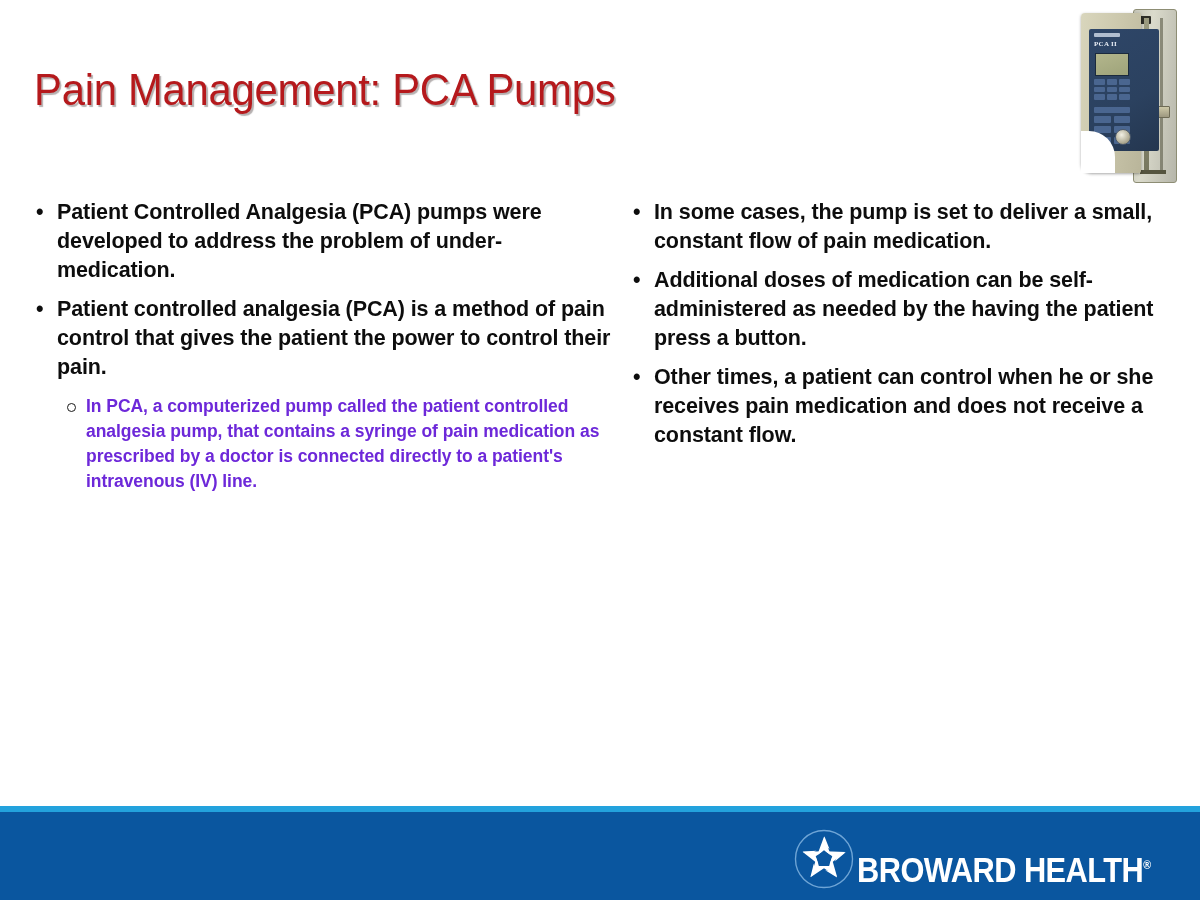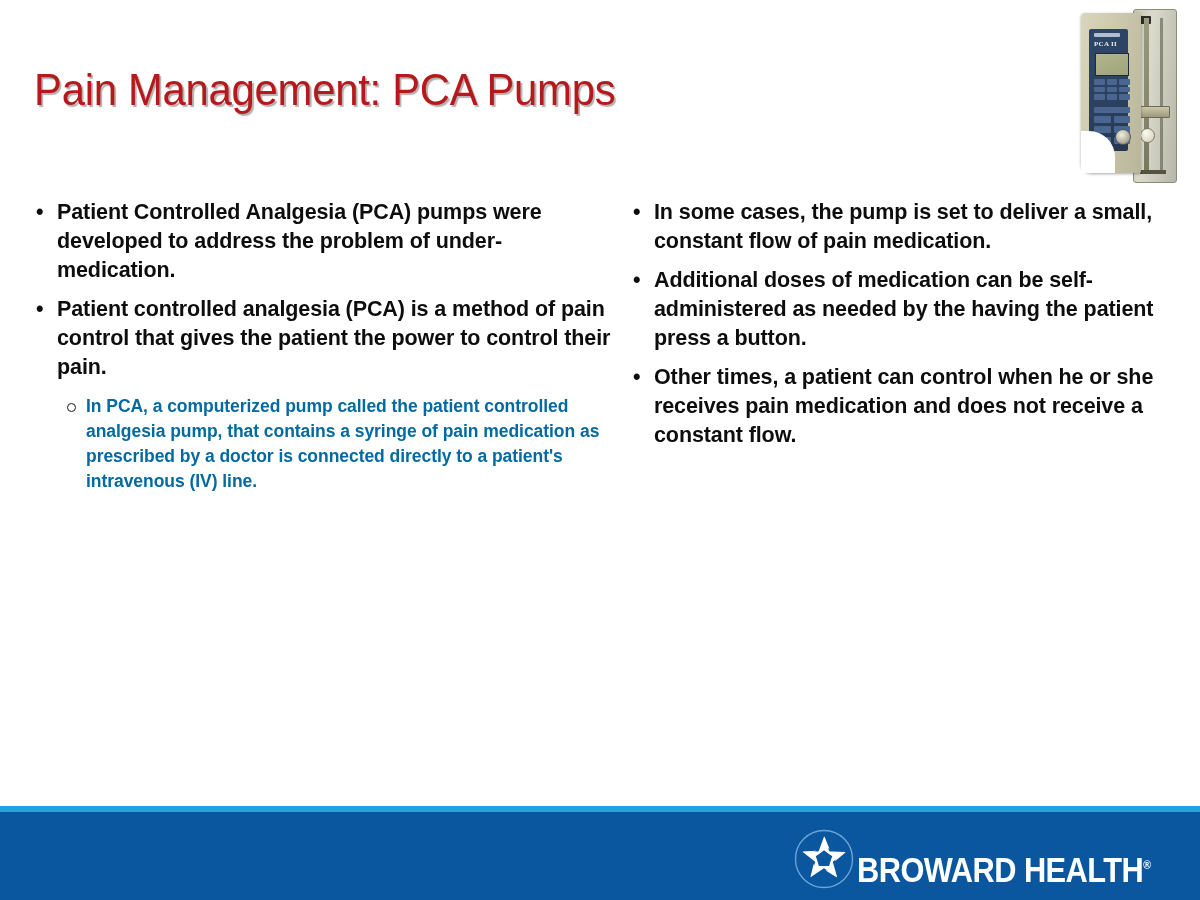--- a/index.html
+++ b/index.html
@@ -64,21 +64,21 @@
   }
 
   .sub-bullet {
     position: relative;
     padding-left: 58px;
     margin-top: 12px;
     margin-bottom: 8px;
     font-size: 17.5px;
     line-height: 25px;
     font-weight: bold;
-    color: #0369a1;
+    color: #6d28d9;
     letter-spacing: -0.05px;
   }
   .sub-bullet .marker {
     position: absolute;
     left: 39px;
     top: 1px;
     width: 9px;
     height: 9px;
     margin-top: 8px;
     border: 1.4px solid #1a1a1a;
@@ -156,20 +156,21 @@
     width: 34px; height: 42px;
     background: #ffffff;
     border-radius: 0 26px 0 0;
   }
   .pump-panel {
     position: absolute;
     left: 8px; top: 16px;
     width: 39px; height: 122px;
     background: linear-gradient(150deg,#2e4668 0%, #2b415f 60%, #24364f 100%);
     border-radius: 2px;
+    padding-left: 31px;
   }
   .pump-brand {
     position: absolute;
     left: 5px; top: 4px;
     width: 26px; height: 4px;
     background: rgba(210,220,235,0.8);
     border-radius: 1px;
   }
   .pump-model {
     position: absolute;

